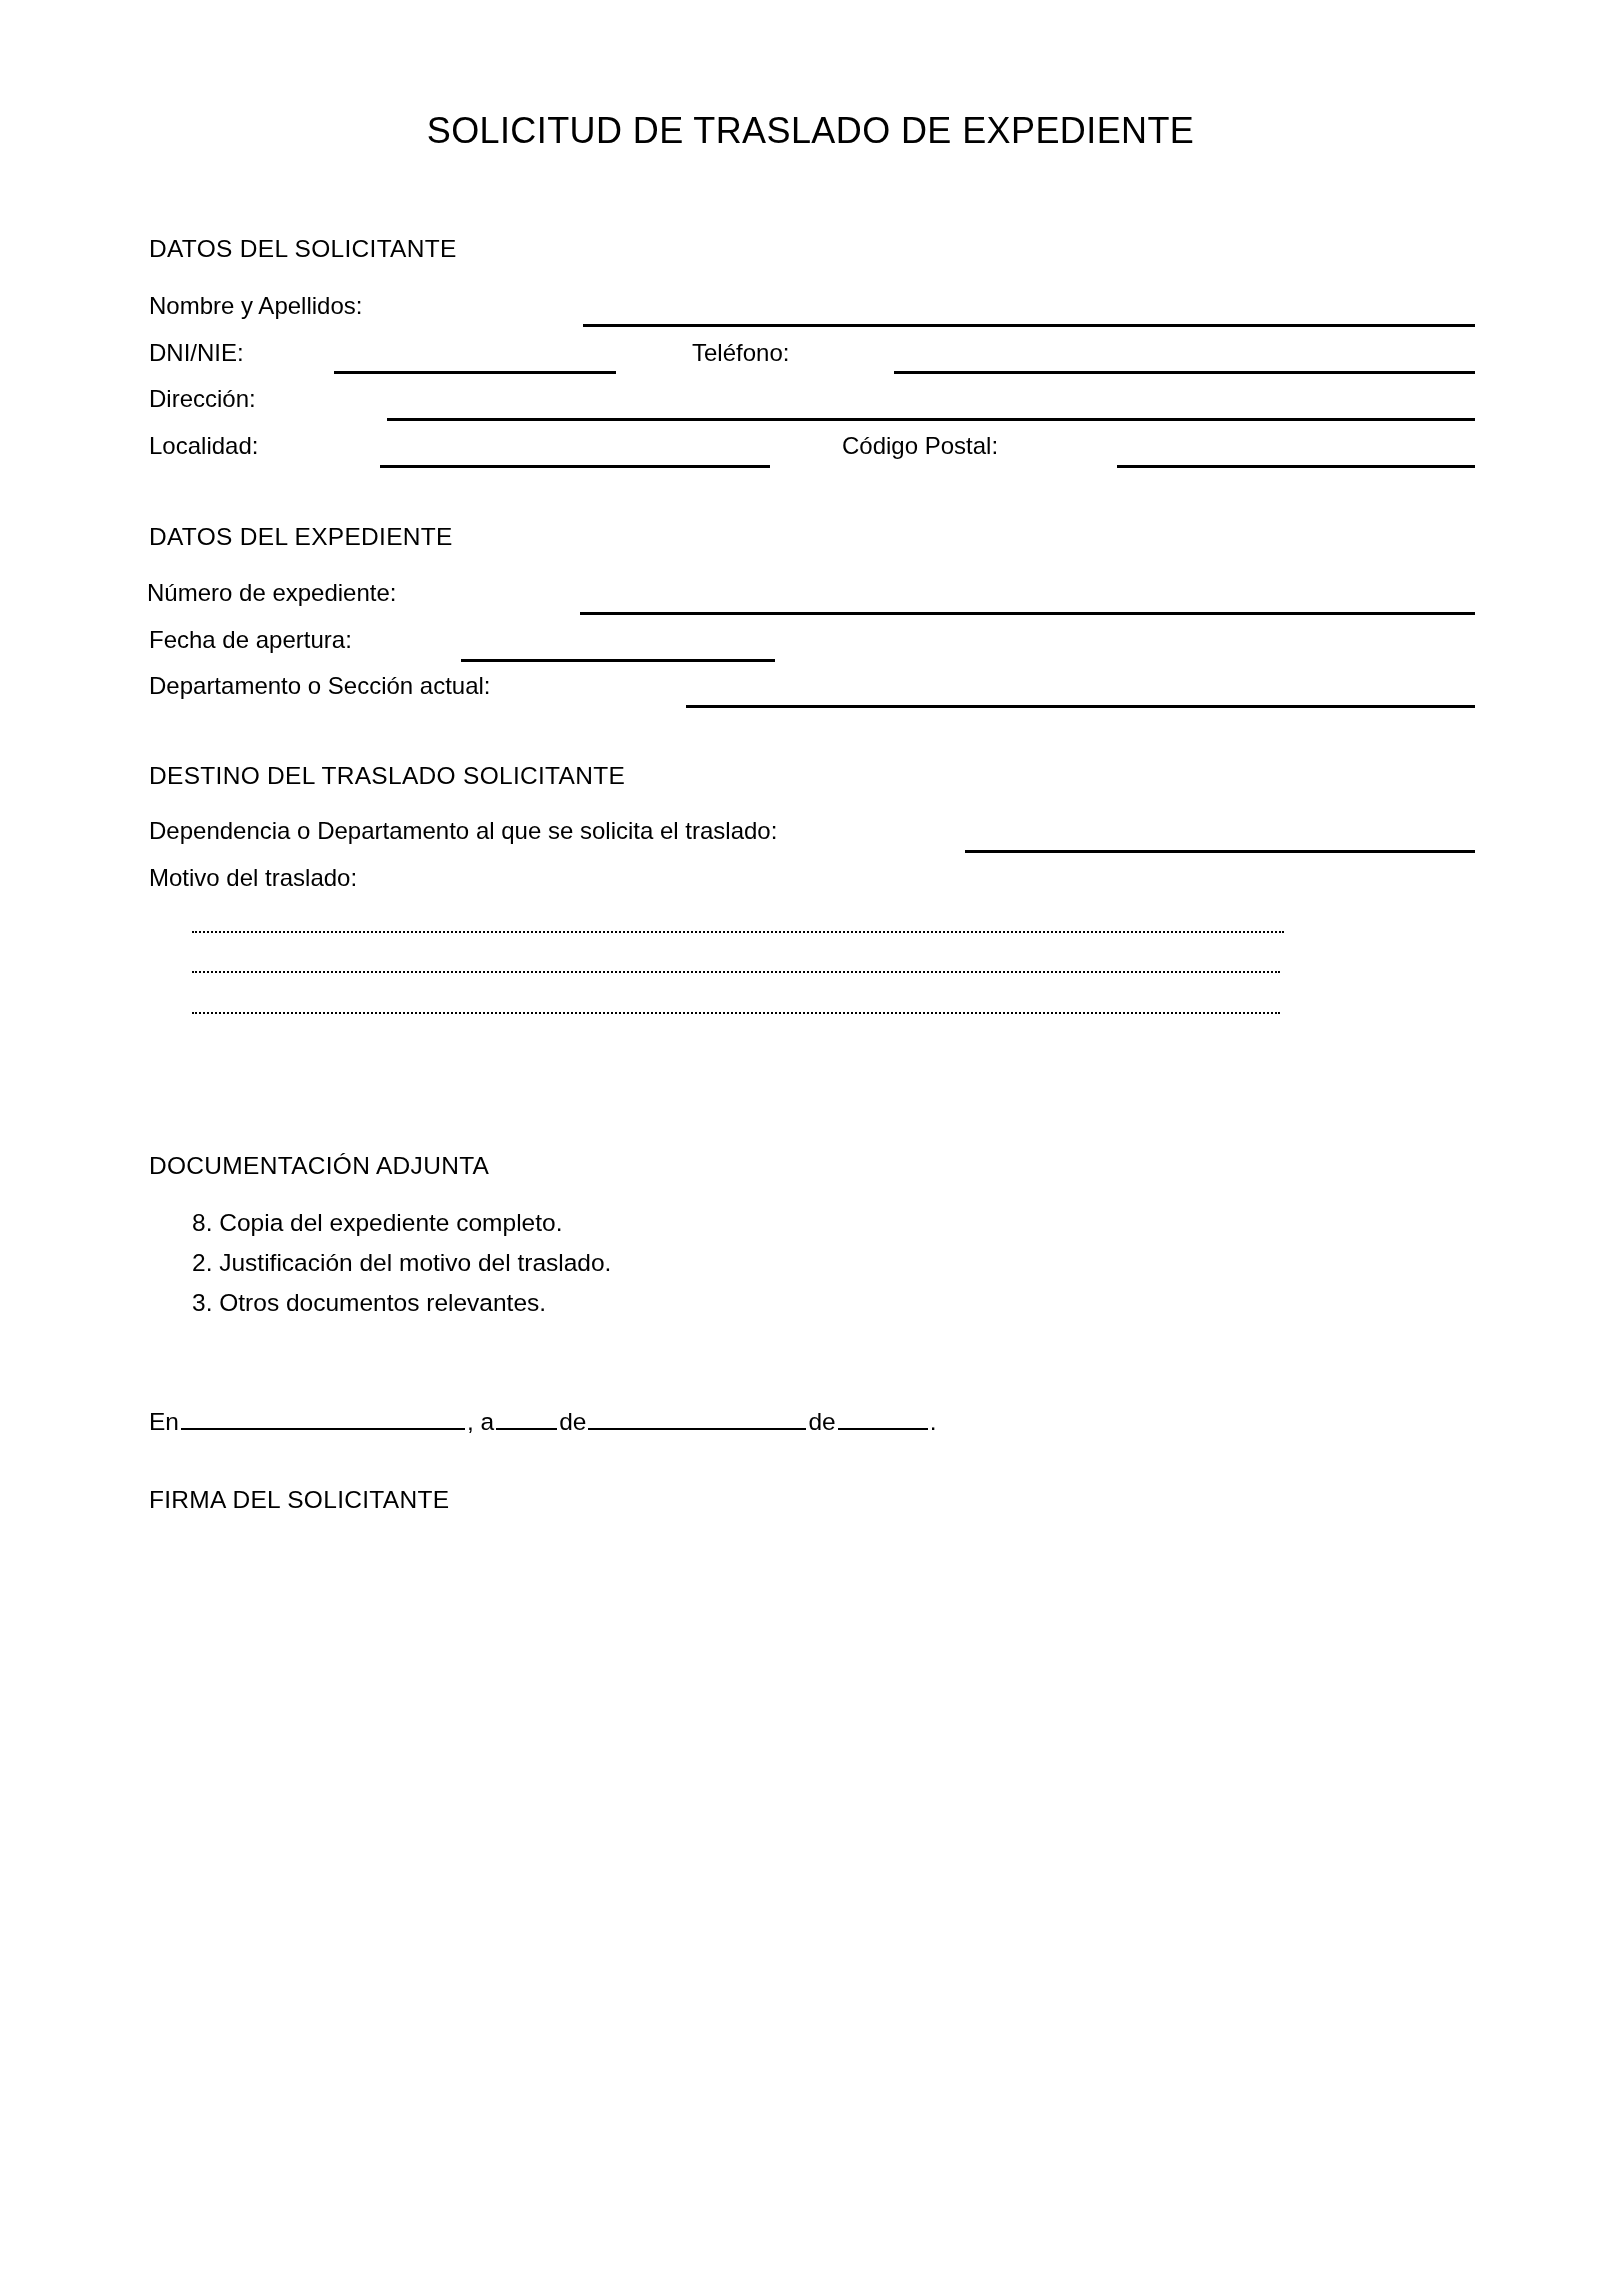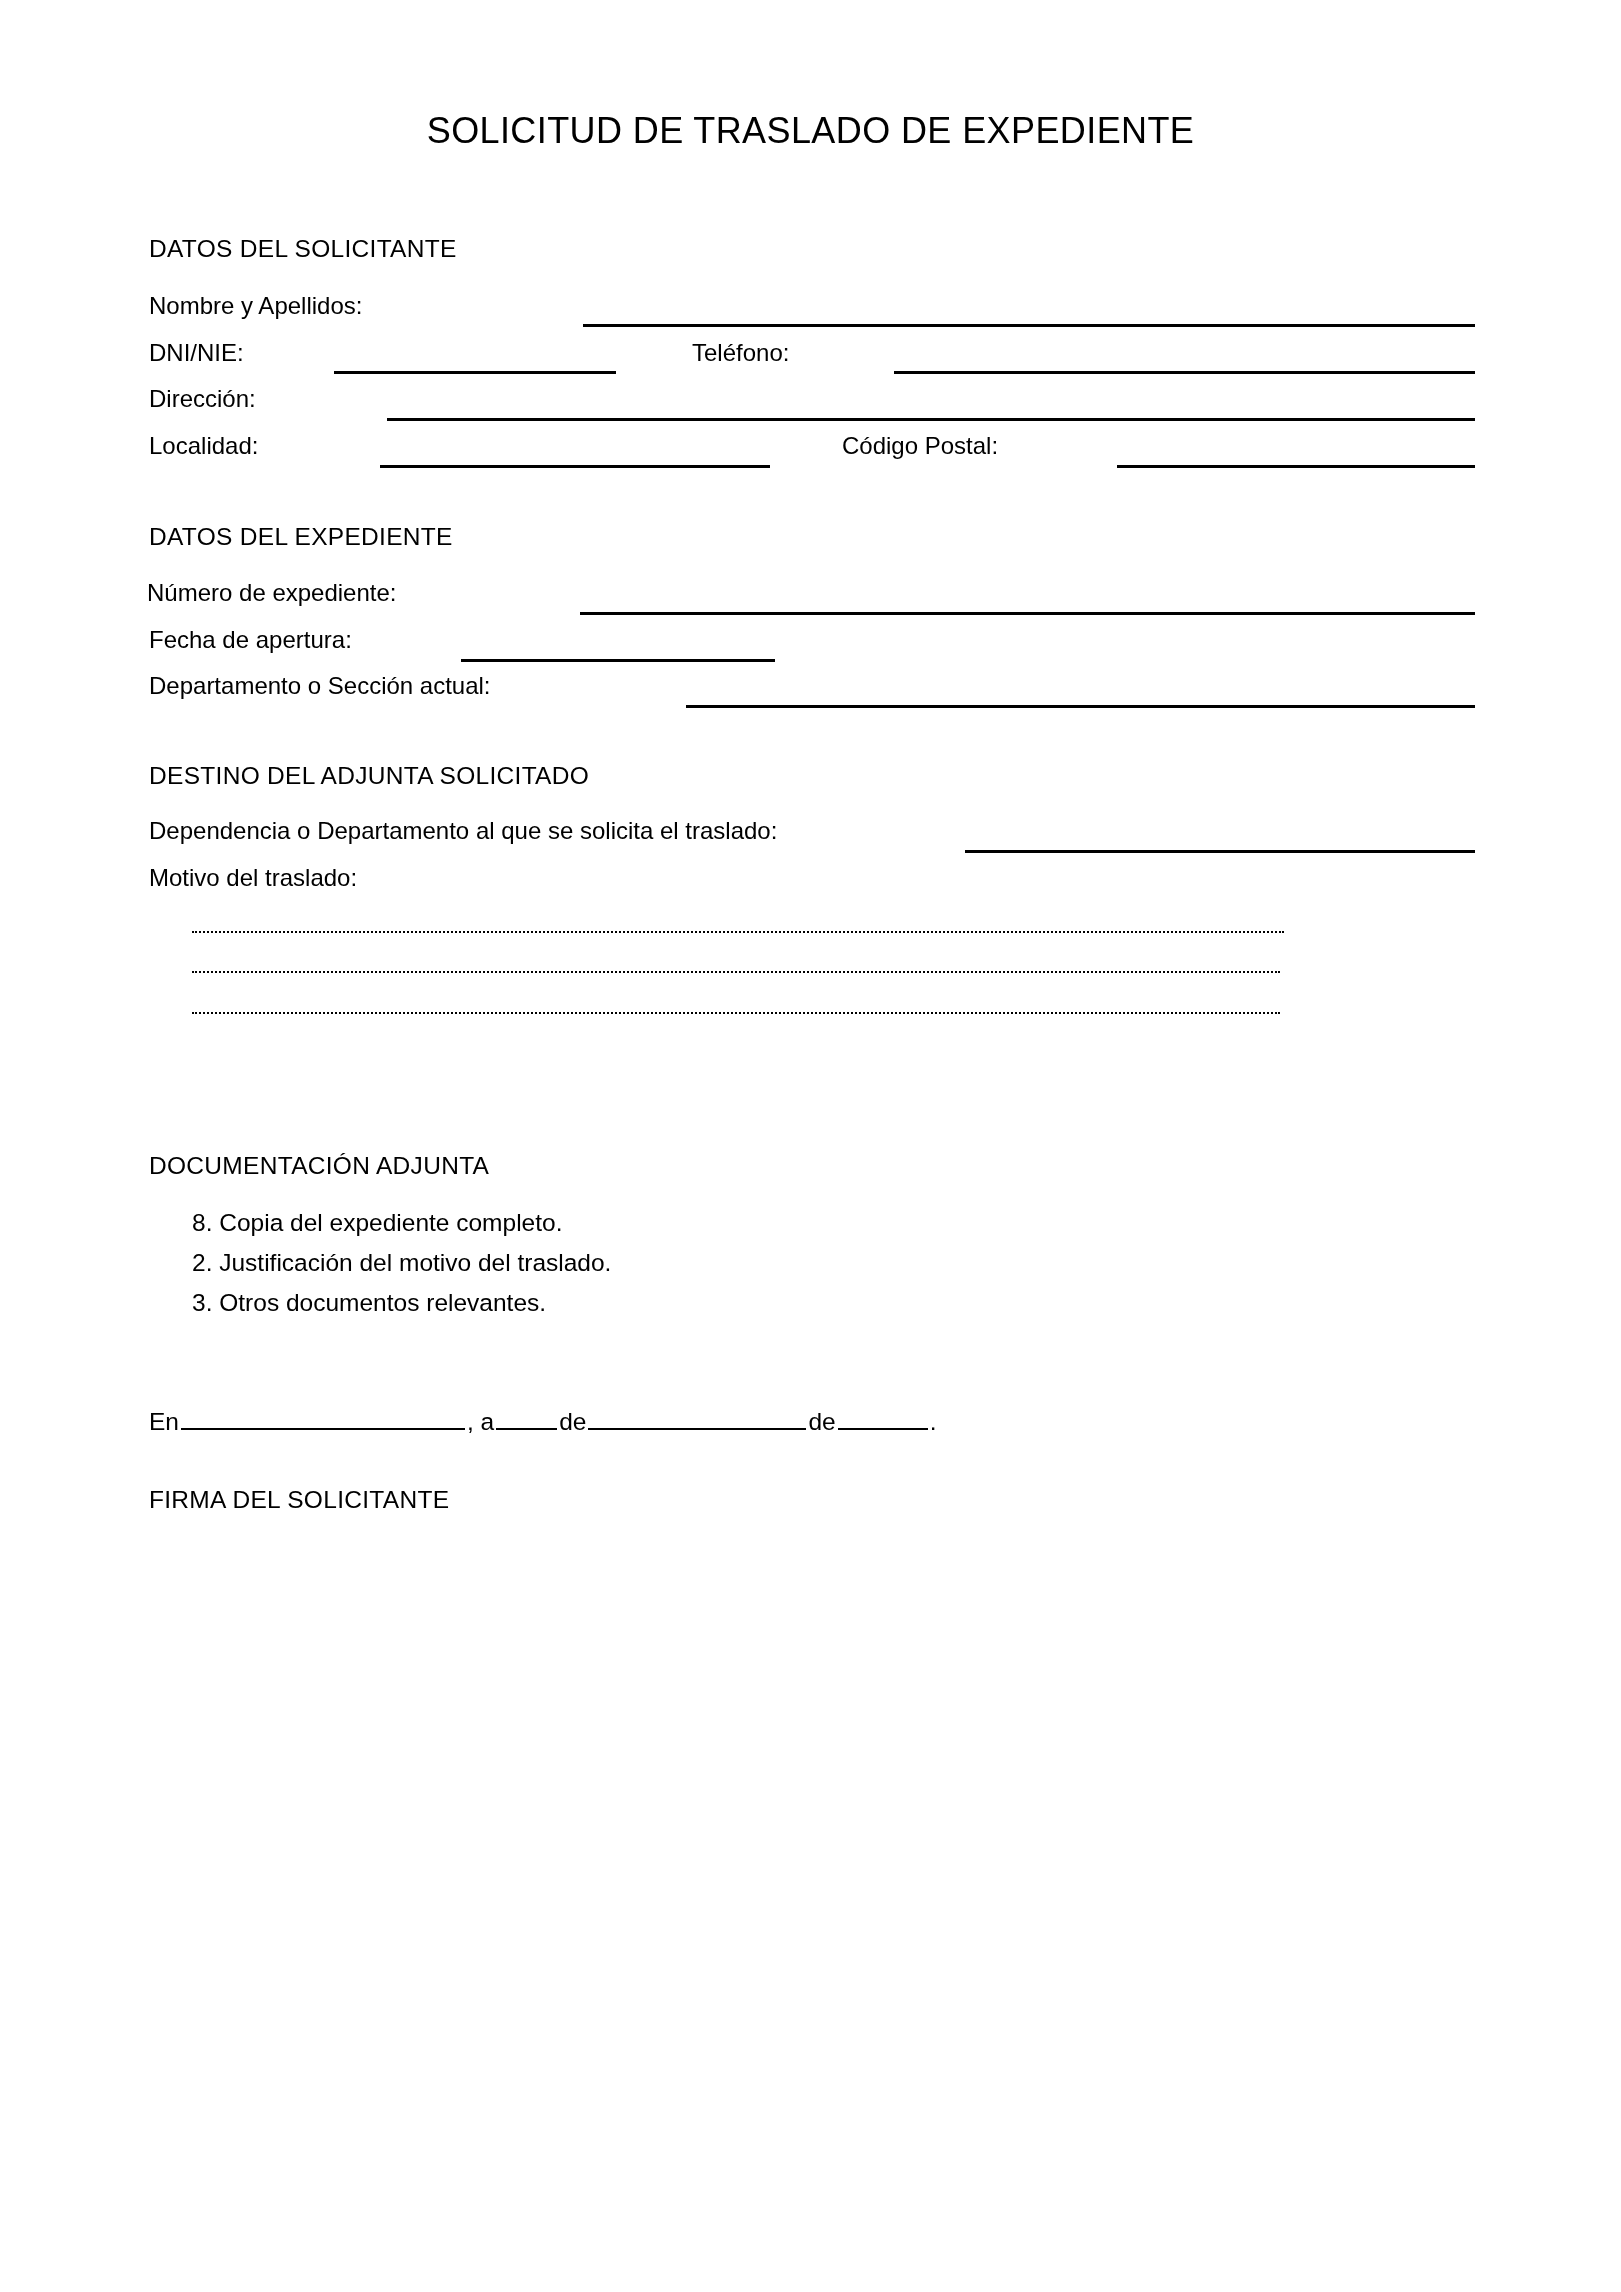--- a/index.html
+++ b/index.html
@@ -127,21 +127,21 @@
 
   <div class="field-label" style="left:147px; top:579px;">Número de expediente:</div>
   <div class="rule" style="left:580px; top:612px; width:895px;"></div>
 
   <div class="field-label" style="left:149px; top:626px;">Fecha de apertura:</div>
   <div class="rule" style="left:461px; top:659px; width:314px;"></div>
 
   <div class="field-label" style="left:149px; top:672px;">Departamento o Sección actual:</div>
   <div class="rule" style="left:686px; top:705px; width:789px;"></div>
 
-  <div class="section-heading" style="left:149px; top:762px;">DESTINO DEL ADJUNTA SOLICITADO</div>
+  <div class="section-heading" style="left:149px; top:762px;">DESTINO DEL TRASLADO SOLICITANTE</div>
 
   <div class="field-label" style="left:149px; top:817px;">Dependencia o Departamento al que se solicita el traslado:</div>
   <div class="rule" style="left:965px; top:850px; width:510px;"></div>
 
   <div class="field-label" style="left:149px; top:864px;">Motivo del traslado:</div>
 
   <div class="dotted" style="left:192px; top:931px; width:1092px;"></div>
   <div class="dotted" style="left:192px; top:971px; width:1088px;"></div>
   <div class="dotted" style="left:192px; top:1012px; width:1088px;"></div>
 

